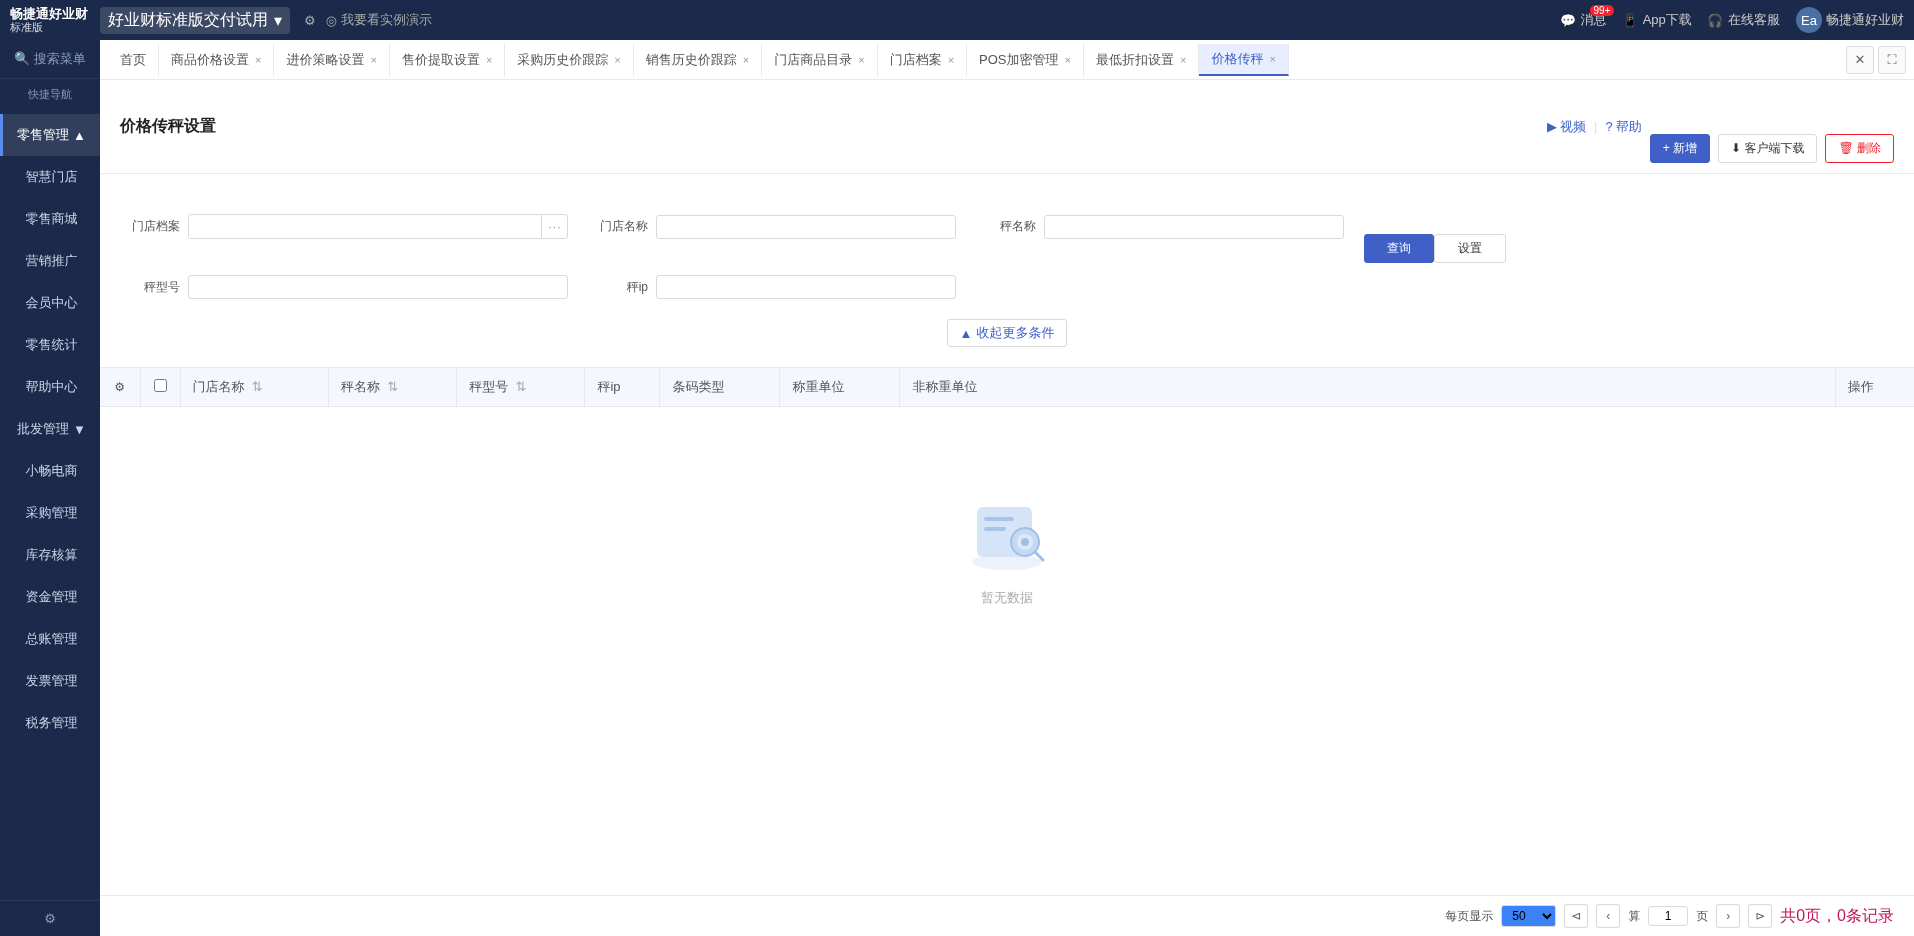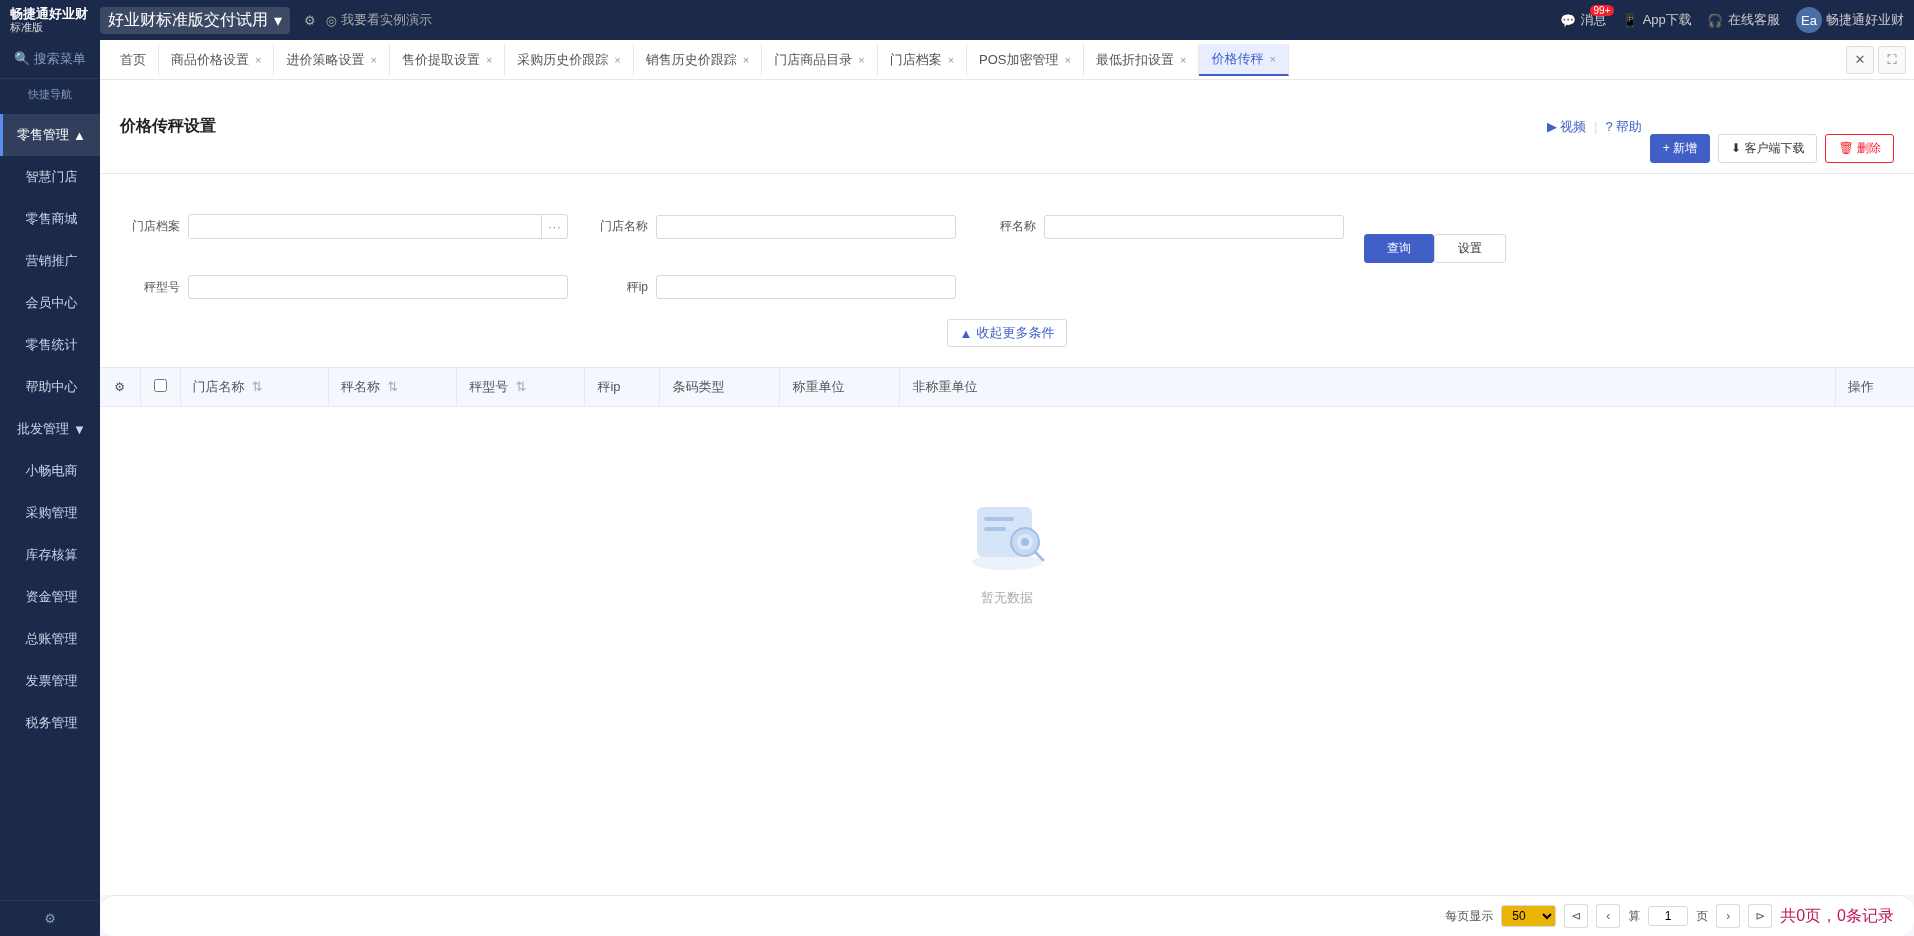--- a/index.html
+++ b/index.html
@@ -113,24 +113,24 @@
     .empty-state {
       display: flex; flex-direction: column; align-items: center; justify-content: flex-end;
       padding: 80px 20px; color: #aaa; font-size: 13px;
     }
     .empty-icon { width: 100px; height: 90px; margin-bottom: 12px; }
 
     
     .pagination-bar {
       display: flex; align-items: center; justify-content: flex-end;
       padding: 8px 20px; background: #fff; border-top: 1px solid #e8e8e8;
-      flex-shrink: 0; gap: 8px; border-radius: 15px;
+      flex-shrink: 0; gap: 8px;
     }
     .pagination-label { color: #555; font-size: 12px; }
-    .page-size-select { border: 1px solid #d9d9d9; border-radius: 3px; padding: 2px 6px; font-size: 12px; background: #eab308; }
+    .page-size-select { border: 1px solid #d9d9d9; border-radius: 3px; padding: 2px 6px; font-size: 12px; background: #3b82f6; }
     .page-nav-btn { width: 24px; height: 24px; display: flex; align-items: center; justify-content: center; border: 1px solid #d9d9d9; border-radius: 3px; cursor: pointer; background: #fff; color: #666; font-size: 12px; }
     .page-input { border: 1px solid #d9d9d9; border-radius: 3px; padding: 2px 6px; font-size: 12px; width: 40px; text-align: center; }
     .page-total { color: #be185d; font-size: 16px; }
   </style>
 </head>
 <body>
 
 <div class="top-bar">
   <div class="top-bar-logo">
     <div class="logo-main">畅捷通好业财</div>

